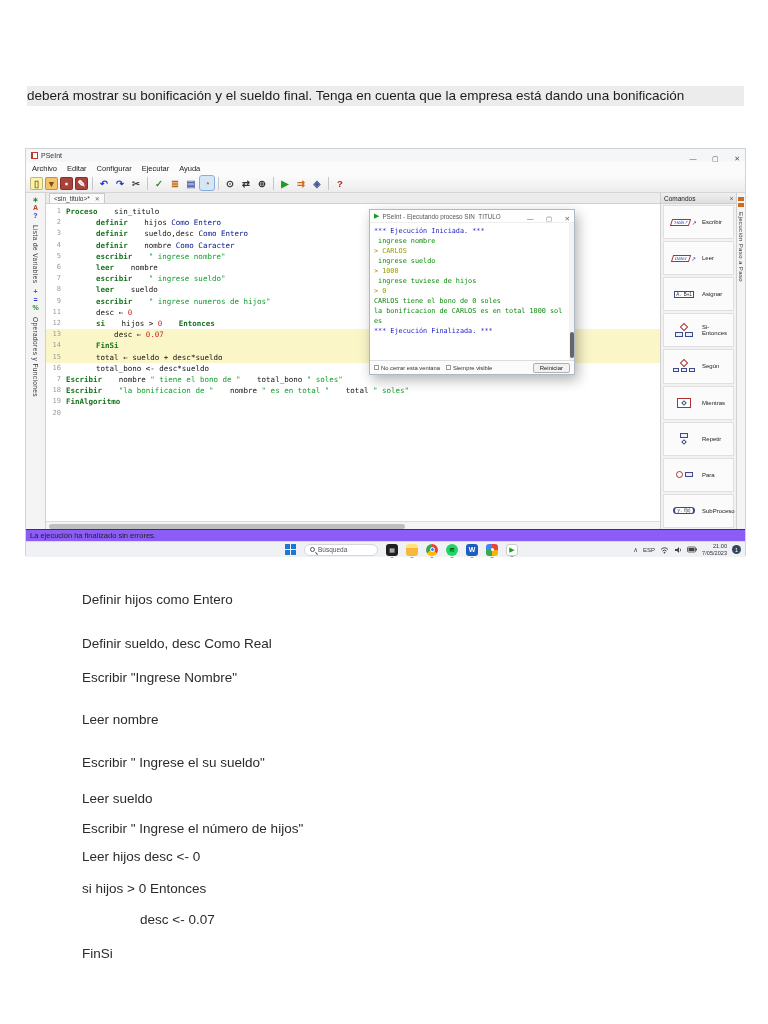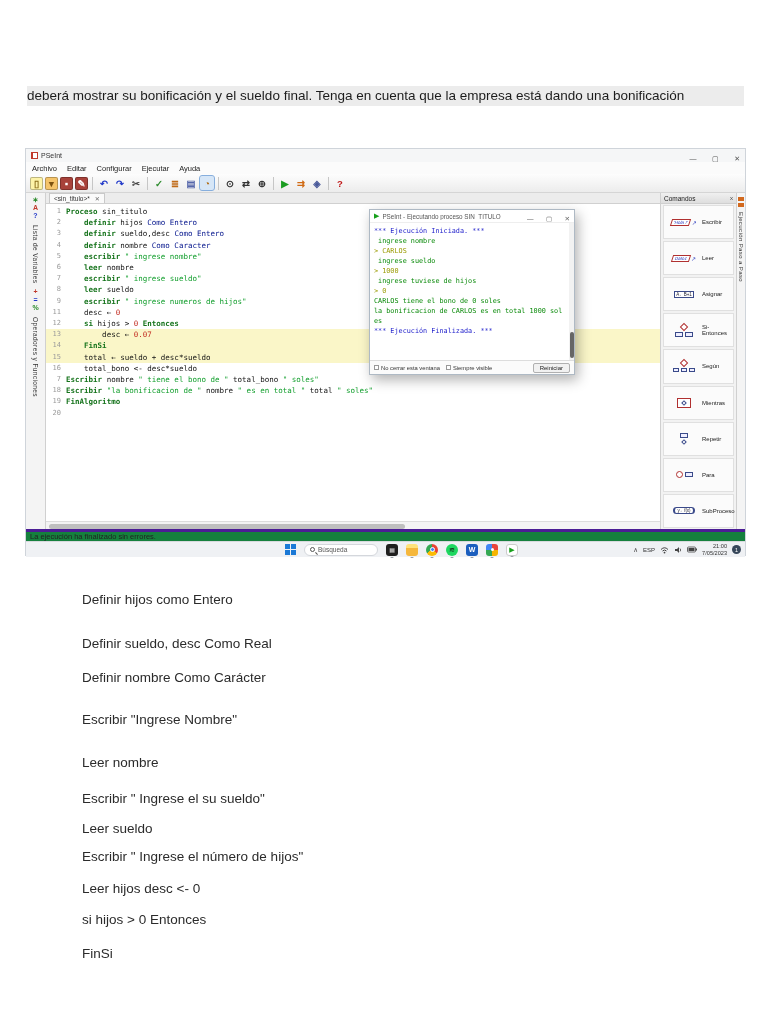--- a/index.html
+++ b/index.html
@@ -47,21 +47,21 @@
   .code { position:relative; flex:1; overflow:hidden; font-family:"DejaVu Sans Mono",monospace; }
   .hl-block { position:absolute; left:0; right:0; top:125px; height:34px; background:#faf6c8; }
   .codelines { position:relative; padding-top:2px; }
   .cl { display:flex; line-height:11.2px; font-size:7.5px; }
   .ln { width:20px; text-align:right; padding-right:5px; color:#9a9a9a; font-size:7px; flex:none; }
   .lt { white-space:pre; }
   .tk-kw { color:#15731b; font-weight:bold; }
   .tk-ty { color:#00128b; font-weight:normal; }
   .tk-st { color:#0f9d2a; }
   .tk-nu { color:#c22b20; }
-  .tk-pl { color:#111; }
+  .tk-pl { color:#111;margin-left:12px; }
   .hscroll { height:8px; border-top:1px solid #ddd; background:#f4f4f4; position:relative; }
   .hthumb { position:absolute; left:3px; top:1.5px; height:5px; width:58%; background:#bfbfbf; border-radius:3px; }
 
   .cpanel { width:76px; border-left:1px solid #cfcfcf; background:#f2f2f2; display:flex; flex-direction:column; flex:none; }
   .cpanel-h { height:11px; background:linear-gradient(#f0f0f0,#dedede); border-bottom:1px solid #cfcfcf; display:flex; align-items:center; font-size:6.5px; padding:0 3px; color:#222; flex:none; }
   .cpanel-h .x { margin-left:auto; font-size:6px; color:#444; }
   .citem { flex:1; margin:1px 2px; background:#fbfbfb; border:1px solid #e0e0e0; display:flex; align-items:center; padding:0 2px; }
   .cicon { width:36px; display:flex; align-items:center; justify-content:center; flex:none; }
   .clab { font-size:6px; color:#222; }
   .fc-para { border:1px solid #b03030; transform:skewX(-18deg); font-size:4.5px; padding:0 2px; color:#2233bb; background:#fff; display:inline-block; white-space:nowrap; }
@@ -92,21 +92,21 @@
   .c-sys { color:#2222cc; }
   .c-out { color:#0a8a0a; }
   .c-in  { color:#9a9a00; }
   .vscroll { position:absolute; right:0; top:0; bottom:0; width:5px; background:#f2f2f2; }
   .vthumb { position:absolute; right:.5px; bottom:2px; width:4px; height:26px; background:#666; border-radius:2px; }
   .exec-f { height:14px; border-top:1px solid #ddd; background:#fbfbfb; display:flex; align-items:center; padding:0 4px; gap:6px; flex:none; }
   .chk { display:flex; align-items:center; gap:2px; font-size:5.8px; color:#333; }
   .chk .box { width:5px; height:5px; border:1px solid #999; background:#fff; flex:none; }
   .exec-f .btn { margin-left:auto; font-size:6px; border:1px solid #b0b0b0; background:#f1f1f1; padding:1px 6px; border-radius:2px; color:#222; }
 
-  .statusbar { height:12px; display:flex; align-items:center; font-size:7.5px; color:#222; padding:0 4px; border-top:3px solid #4c1d95; background:#15803d; }
+  .statusbar { height:12px; display:flex; align-items:center; font-size:7.5px; color:#222; padding:0 4px; border-top:1px solid #4c1d95; background:#8b5cf6; }
 
   
   .taskbar { height:16px; background:#eff1f4; border-top:1px solid #d8dade; position:relative; }
   .tb-center { position:absolute; left:259px; top:0; bottom:0; display:flex; align-items:center; gap:8px; }
   .start { width:11px; height:11px; display:grid; grid-template-columns:5px 5px; grid-template-rows:5px 5px; gap:1px; }
   .start i { background:#1b79d6; }
   .search { height:12px; width:74px; background:#fff; border:1px solid #d4d7dc; border-radius:7px; display:flex; align-items:center; padding:0 5px; gap:3px; }
   .mag { width:5px; height:5px; border:1px solid #555; border-radius:50%; position:relative; flex:none; }
   .mag::after { content:""; position:absolute; width:3px; height:1px; background:#555; transform:rotate(45deg); left:3.5px; top:4.5px; }
   .search .lab { font-size:6.5px; color:#555; }
@@ -471,22 +471,22 @@
         <div>7/05/2023</div>
       </span>
       <span class="badge">1</span>
     </div>
   </div>
 </div>
 
 <div class="doc">
     <div class="dline">Definir hijos como Entero</div>
     <div class="dline">Definir sueldo, desc Como Real</div>
-    <div class="dline">Definir nombre Como Carácter</div>
     <div class="dline">Escribir "Ingrese Nombre"</div>
     <div class="dline">Leer nombre</div>
     <div class="dline">Escribir " Ingrese el su sueldo"</div>
     <div class="dline">Leer sueldo</div>
     <div class="dline">Escribir " Ingrese el número de hijos"</div>
     <div class="dline">Leer hijos desc &lt;- 0</div>
     <div class="dline">si hijos &gt; 0 Entonces</div>
+    <div class="dline ind">desc &lt;- 0.07</div>
     <div class="dline">FinSi</div>
   </div>
 
 </body></html>

